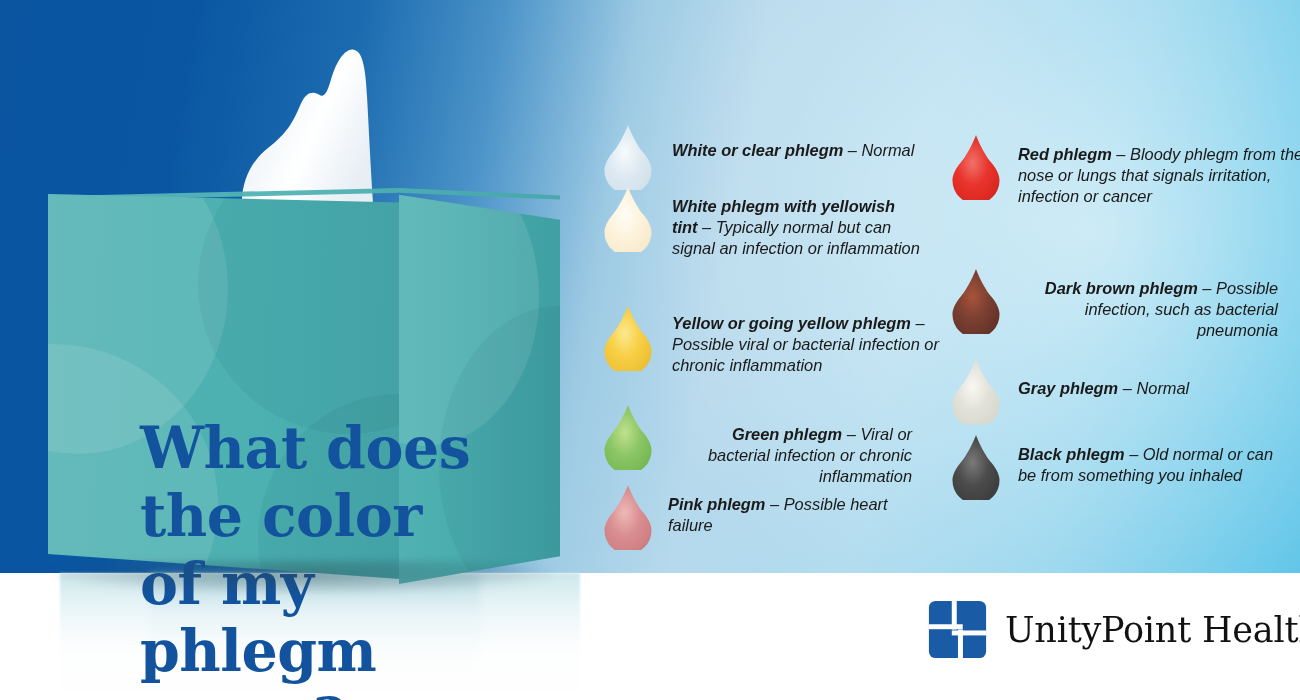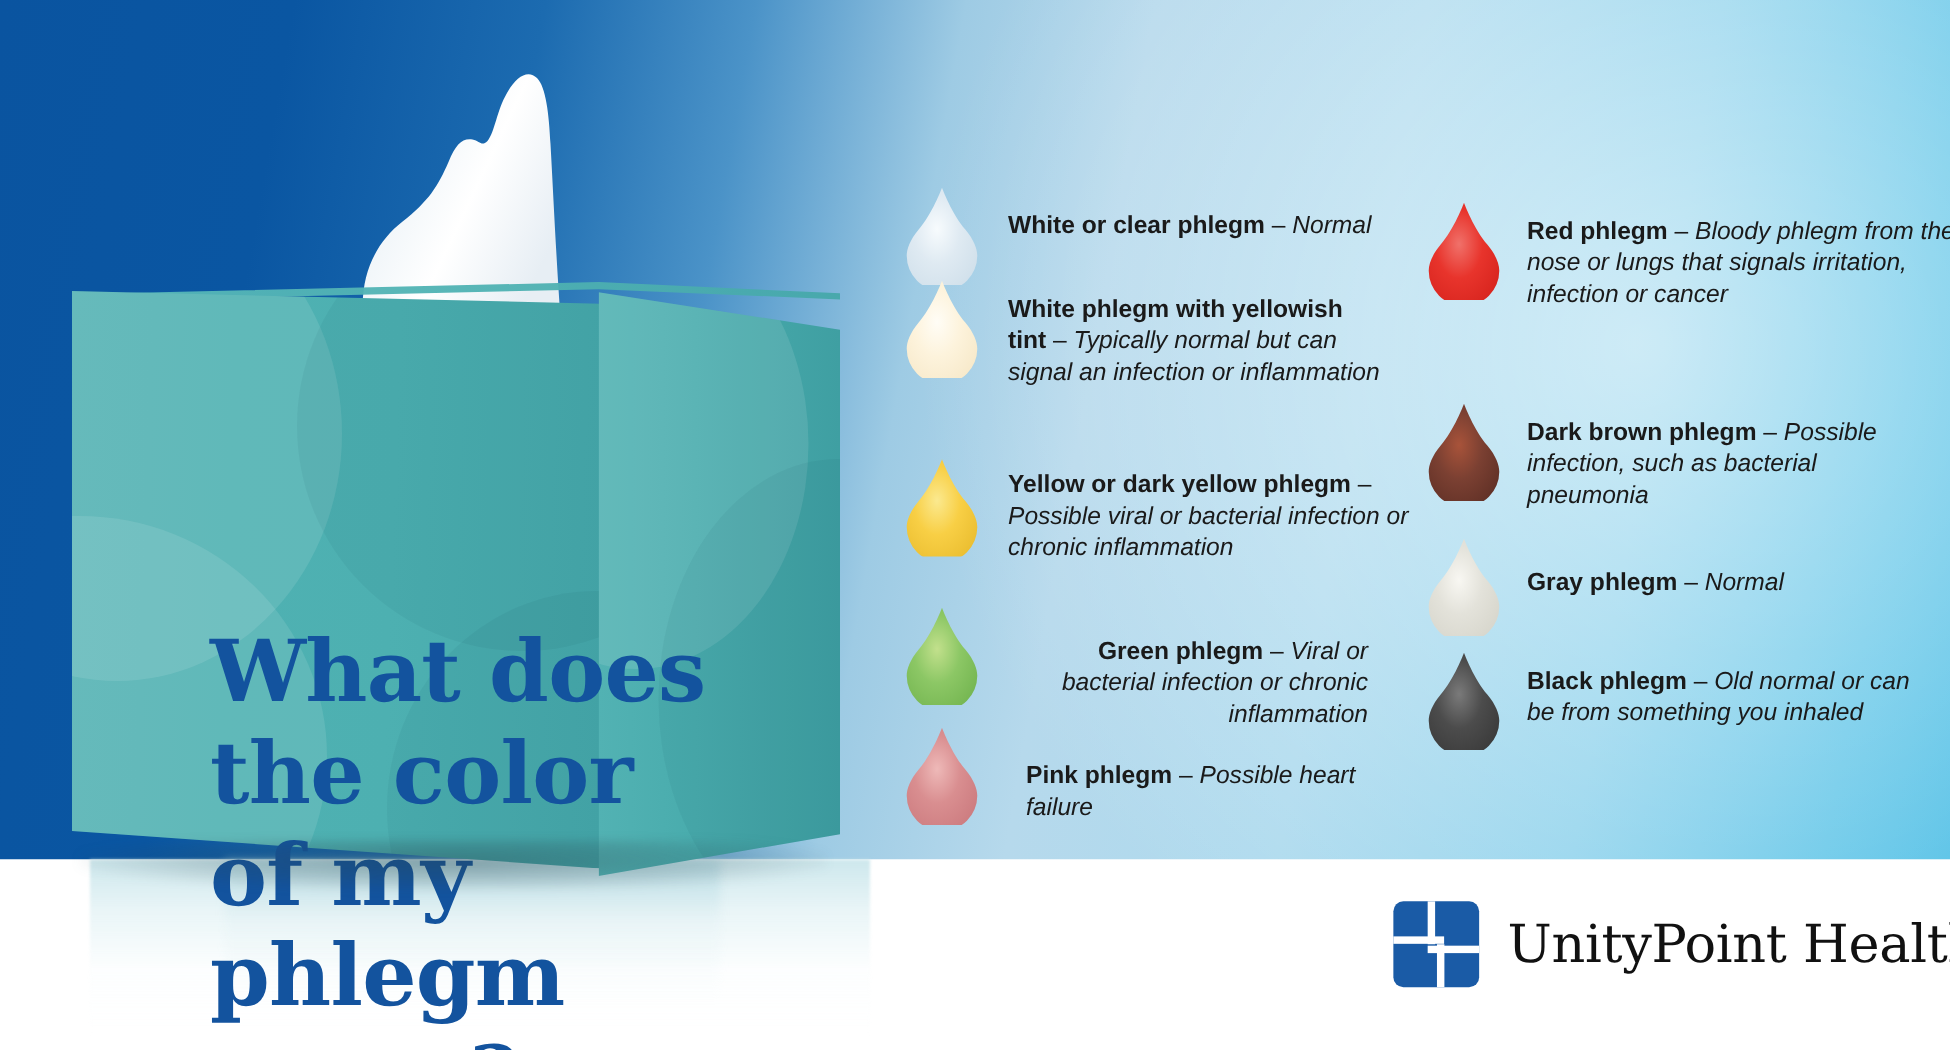--- a/index.html
+++ b/index.html
@@ -101,21 +101,21 @@
   .col-left{left:600px;top:124px;width:350px;}
   .col-right{left:948px;top:134px;width:340px;}
 
   .item{position:absolute;}
   .drop-wrap{position:absolute;left:0;top:0;width:62px;height:72px;}
   .item-text{
     position:absolute;
     font-size:16.4px;line-height:1.29;
     color:#1a1a1a;
   }
-  .item-text b{font-weight:700;}
+  .item-text b{font-weight:700;font-style:italic;}
   .item-text i{font-style:italic;}
 
   
   .logo{position:absolute;left:927px;top:599px;display:flex;align-items:center;gap:17px;}
   .logo-mark{width:61px;height:61px;flex:0 0 auto;}
   .logo-text{
     font-family:"DejaVu Serif","Liberation Serif",serif;
     font-size:35px;color:#111111;letter-spacing:-0.2px;white-space:nowrap;
   }
 </style>
@@ -204,21 +204,21 @@
     <defs>
       <radialGradient id="dg2" cx="0.43" cy="0.40" r="0.72">
         <stop offset="0%" stop-color="#fbe98f"></stop>
         <stop offset="46%" stop-color="#f8cf45"></stop>
         <stop offset="100%" stop-color="#e9bc2e"></stop>
       </radialGradient>
     </defs>
     <path d="M50 2 C 50 2, 62 34, 78 52 C 88 64, 92 75, 92 83
              A 42 42 0 0 1 8 83 C 8 75, 12 64, 22 52 C 38 34, 50 2, 50 2 Z" fill="url(#dg2)"></path>
   </svg></div>
-        <div class="item-text" style="left: 72px; top: 8px; width: 278px;"><b>Yellow or dark yellow phlegm</b> – <i>Possible viral or bacterial infection or chronic inflammation</i></div>
+        <div class="item-text" style="left: 72px; top: 8px; width: 278px;"><b>Yellow or going yellow phlegm</b> – <i>Possible viral or bacterial infection or chronic inflammation</i></div>
       </div>
       <div class="item" style="top: 280px; left: 0px;">
         <div class="drop-wrap"><svg width="56" height="65.52" viewBox="0 0 100 117">
     <defs>
       <radialGradient id="dg3" cx="0.43" cy="0.40" r="0.72">
         <stop offset="0%" stop-color="#c2e08c"></stop>
         <stop offset="46%" stop-color="#8cc765"></stop>
         <stop offset="100%" stop-color="#72b44f"></stop>
       </radialGradient>
     </defs>
@@ -232,21 +232,21 @@
     <defs>
       <radialGradient id="dg4" cx="0.43" cy="0.40" r="0.72">
         <stop offset="0%" stop-color="#eeb9b8"></stop>
         <stop offset="46%" stop-color="#d98e90"></stop>
         <stop offset="100%" stop-color="#cb7a7e"></stop>
       </radialGradient>
     </defs>
     <path d="M50 2 C 50 2, 62 34, 78 52 C 88 64, 92 75, 92 83
              A 42 42 0 0 1 8 83 C 8 75, 12 64, 22 52 C 38 34, 50 2, 50 2 Z" fill="url(#dg4)"></path>
   </svg></div>
-        <div class="item-text" style="left: 84px; top: 10px; width: 250px; margin-top: 13px;"><b>Pink phlegm</b> – <i>Possible heart failure</i></div>
+        <div class="item-text" style="left: 68px; top: 10px; width: 250px;"><b>Pink phlegm</b> – <i>Possible heart failure</i></div>
       </div>
     </div>
   <div class="col col-right">
       <div class="item" style="top: 0px; left: 0px;">
         <div class="drop-wrap"><svg width="56" height="65.52" viewBox="0 0 100 117">
     <defs>
       <radialGradient id="dg5" cx="0.43" cy="0.40" r="0.72">
         <stop offset="0%" stop-color="#f0716a"></stop>
         <stop offset="46%" stop-color="#e8342c"></stop>
         <stop offset="100%" stop-color="#d6231d"></stop>
@@ -262,21 +262,21 @@
     <defs>
       <radialGradient id="dg6" cx="0.43" cy="0.40" r="0.72">
         <stop offset="0%" stop-color="#a8533a"></stop>
         <stop offset="46%" stop-color="#7b4032"></stop>
         <stop offset="100%" stop-color="#5e2f25"></stop>
       </radialGradient>
     </defs>
     <path d="M50 2 C 50 2, 62 34, 78 52 C 88 64, 92 75, 92 83
              A 42 42 0 0 1 8 83 C 8 75, 12 64, 22 52 C 38 34, 50 2, 50 2 Z" fill="url(#dg6)"></path>
   </svg></div>
-        <div class="item-text" style="left: 70px; top: 10px; width: 260px;"><b>Dark brown phlegm</b> – <i>Possible infection, such as bacterial pneumonia</i></div>
+        <div class="item-text" style="left: 70px; top: 10px; width: 260px; text-align: right;"><b>Dark brown phlegm</b> – <i>Possible infection, such as bacterial pneumonia</i></div>
       </div>
       <div class="item" style="top: 224px; left: 0px;">
         <div class="drop-wrap"><svg width="56" height="65.52" viewBox="0 0 100 117">
     <defs>
       <radialGradient id="dg7" cx="0.43" cy="0.40" r="0.72">
         <stop offset="0%" stop-color="#f8f7f2"></stop>
         <stop offset="46%" stop-color="#e3e2da"></stop>
         <stop offset="100%" stop-color="#d6d5cb"></stop>
       </radialGradient>
     </defs>

